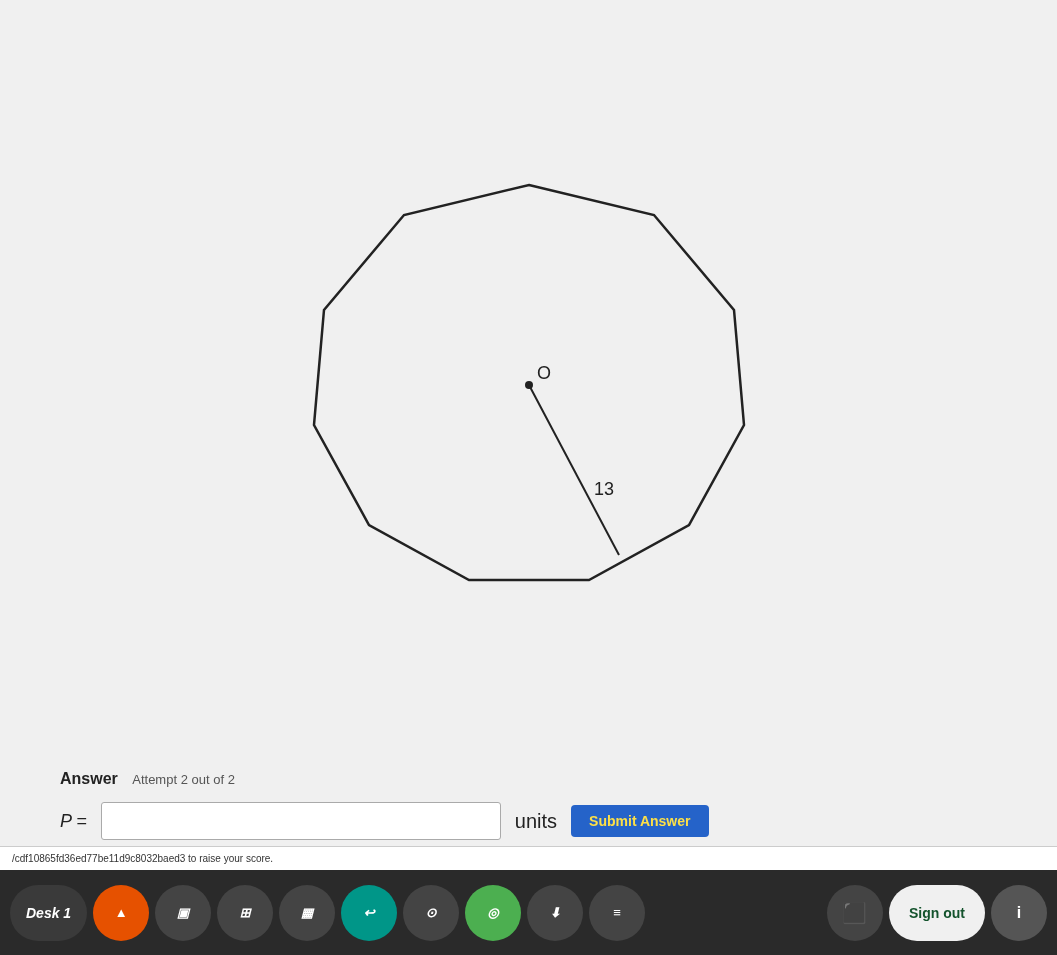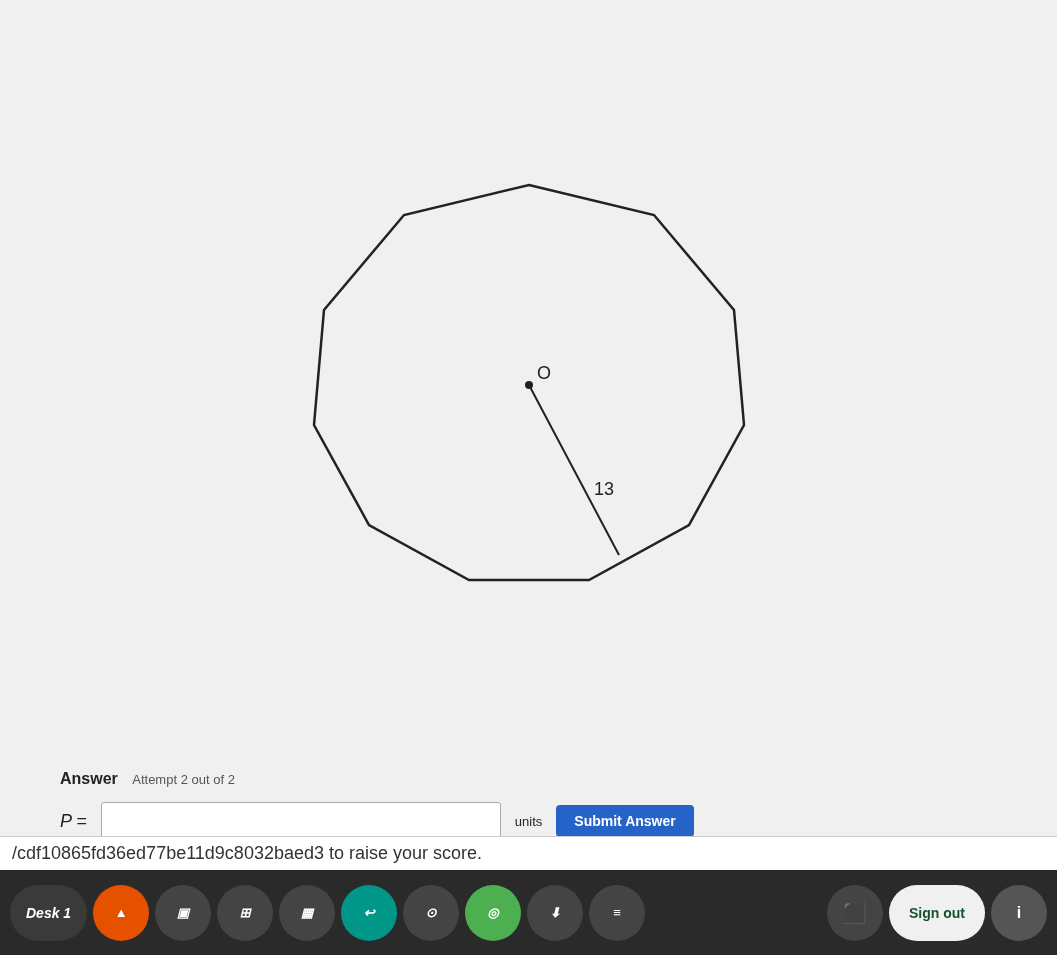--- a/index.html
+++ b/index.html
@@ -75,27 +75,27 @@
       height: 38px;
       border: 1.5px solid #aaa;
       border-radius: 3px;
       font-size: 16px;
       padding: 0 8px;
       background: #fff;
       outline: none;
     }
 
     .units-label {
-      font-size: 13px;
+      font-size: 20px;
       color: #222;
     }
 
     .submit-btn {
       background-color: #2563c9;
-      color: #ffffff;
+      color: #fde047;
       border: none;
       border-radius: 4px;
       padding: 8px 18px;
       font-size: 14px;
       font-weight: 600;
       cursor: pointer;
     }
 
     
     .bottom-bar {
@@ -111,21 +111,21 @@
       gap: 6px;
     }
 
     .taskbar-hint {
       position: absolute;
       bottom: 85px;
       left: 0;
       width: 100%;
       background-color: #fff;
       padding: 6px 12px;
-      font-size: 18px;
+      font-size: 10px;
       color: #333;
       border-top: 1px solid #ccc;
     }
 
     .taskbar-btn {
       height: 56px;
       min-width: 56px;
       border-radius: 28px;
       border: none;
       display: flex;

